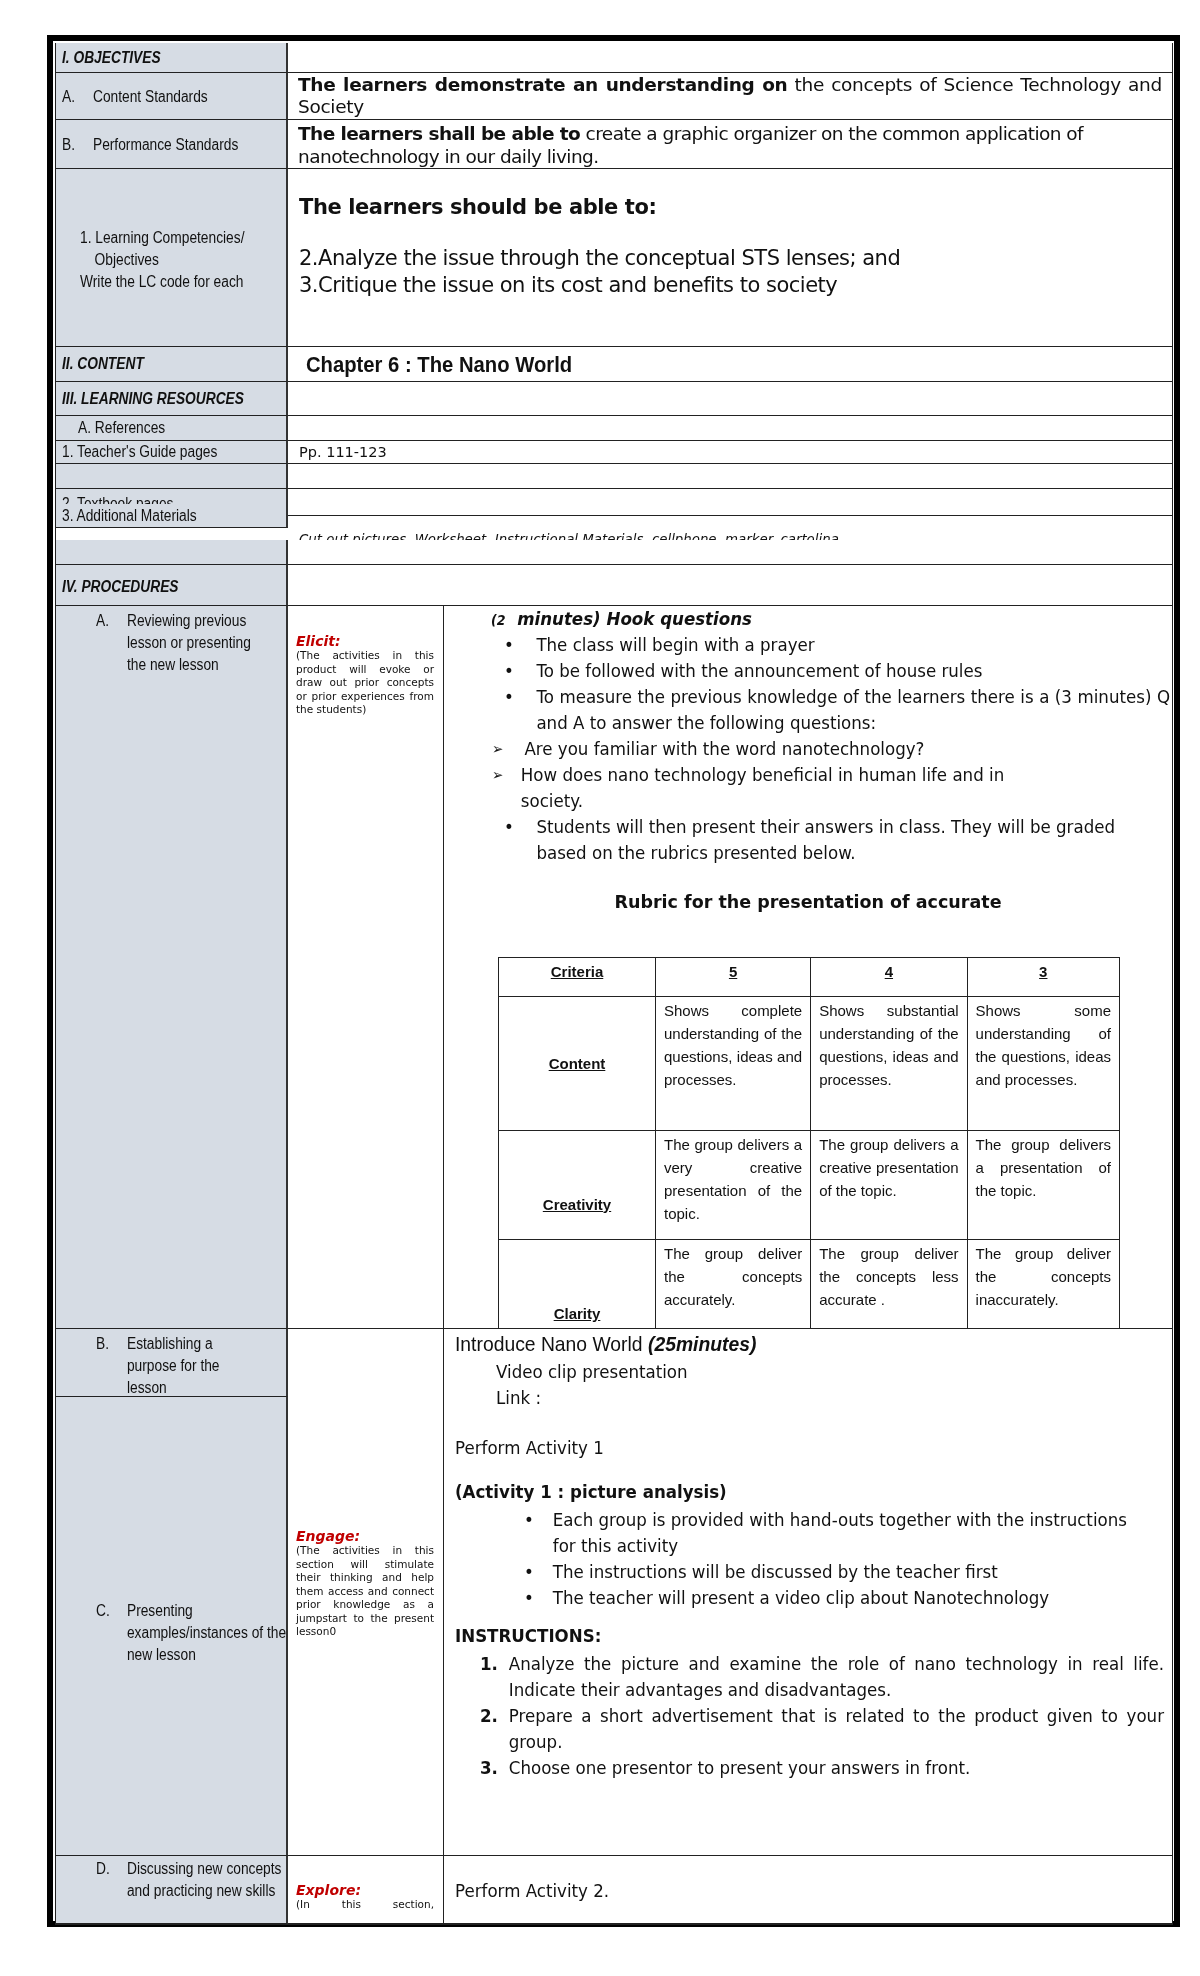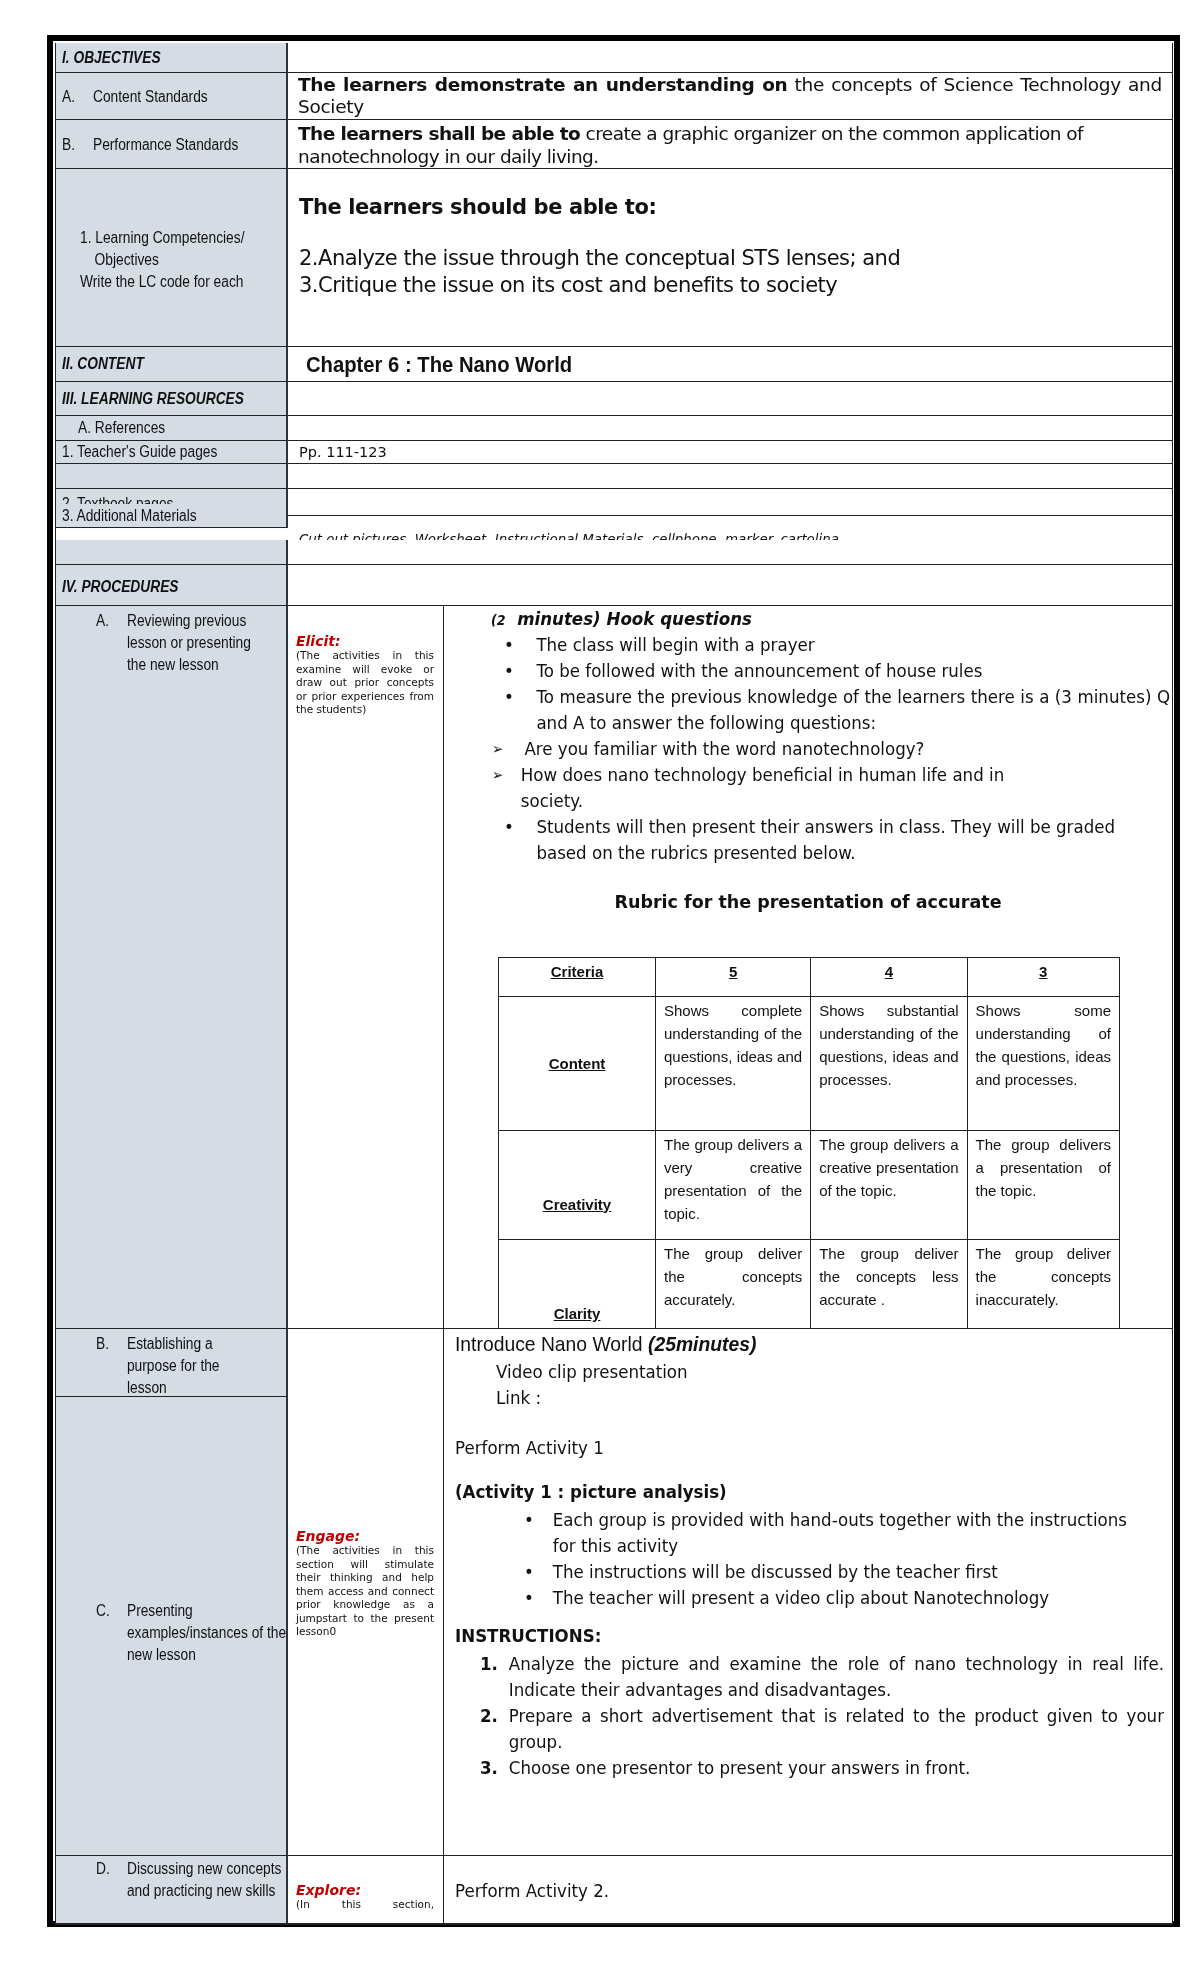--- a/index.html
+++ b/index.html
@@ -123,21 +123,21 @@
 
 <div class="cell lc" style="top:606px;height:723px;">
   <div class="lettered" style="left:40px;top:4px;">
     <span class="ltr">A.</span>
     <span class="txt" style="width:165px;">Reviewing previous lesson or presenting the new lesson</span>
   </div>
 </div>
 <div class="cell mc" style="top:606px;height:723px;">
   <div style="position:absolute;left:8px;top:27px;width:138px;">
     <div class="red">Elicit:</div>
-    <div class="note">(The activities in this examine will evoke or draw out prior concepts or prior experiences from the students)</div>
+    <div class="note">(The activities in this product will evoke or draw out prior concepts or prior experiences from the students)</div>
   </div>
 </div>
 <div class="cell xc" style="top:606px;height:723px;">
   <div style="position:absolute;left:47px;top:2px;font-family:'DejaVu Sans',sans-serif;font-weight:bold;font-style:italic;font-size:18.5px;color:#111;transform:scaleX(0.9);transform-origin:left top;white-space:nowrap;">
     <span style="font-size:14px;">(2</span>&nbsp;&nbsp;<span>minutes) Hook questions</span>
   </div>
   <div class="body-txt" style="position:absolute;left:60px;top:26px;line-height:26px;width:740px;white-space:normal;">
     <div style="position:relative;padding-left:36px;"><span style="position:absolute;left:0;">•</span><span>The class will begin with a prayer</span></div>
     <div style="position:relative;padding-left:36px;"><span style="position:absolute;left:0;">•</span><span>To be followed with the announcement of house rules</span></div>
     <div style="position:relative;padding-left:36px;text-align:justify;"><span style="position:absolute;left:0;">•</span><span>To measure the previous knowledge of the learners there is a (3 minutes) Q and A to answer the following questions:</span></div>

